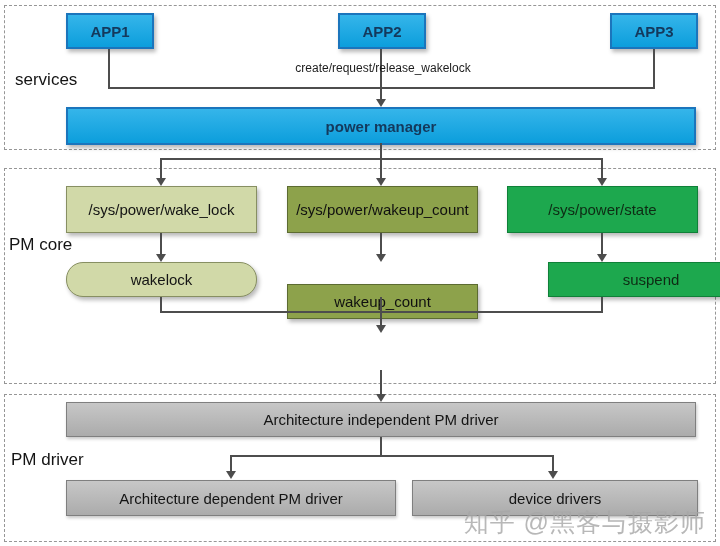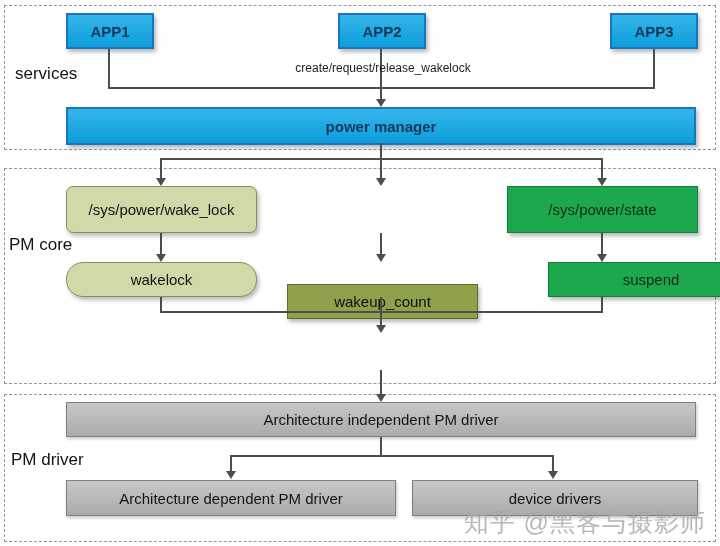--- a/index.html
+++ b/index.html
@@ -57,21 +57,21 @@
 </style>
 </head>
 <body>
 
 <div id="stage">
 
   <div class="section" style="left:4px;top:5px;width:710px;height:143px;"></div>
   <div class="section" style="left:4px;top:168px;width:710px;height:214px;"></div>
   <div class="section" style="left:4px;top:394px;width:710px;height:146px;"></div>
 
-  <div class="section-label" style="left:15px;top:64px;">services</div>
+  <div class="section-label" style="left:15px;top:70px;">services</div>
   <div class="section-label" style="left:9px;top:235px;">PM core</div>
   <div class="section-label" style="left:11px;top:450px;">PM driver</div>
 
   <div class="node blue" style="left:66px;top:13px;width:88px;height:36px;">APP1</div>
   <div class="node blue" style="left:338px;top:13px;width:88px;height:36px;">APP2</div>
   <div class="node blue" style="left:610px;top:13px;width:88px;height:36px;">APP3</div>
 
   <div class="line" style="left:108px;top:49px;width:2px;height:40px;"></div>
   <div class="line" style="left:653px;top:49px;width:2px;height:40px;"></div>
   <div class="line" style="left:108px;top:87px;width:547px;height:2px;"></div>
@@ -84,21 +84,22 @@
 
   <div class="line" style="left:380px;top:143px;width:2px;height:17px;"></div>
   <div class="line" style="left:160px;top:158px;width:443px;height:2px;"></div>
   <div class="line" style="left:160px;top:158px;width:2px;height:21px;"></div>
   <div class="line" style="left:380px;top:158px;width:2px;height:21px;"></div>
   <div class="line" style="left:601px;top:158px;width:2px;height:21px;"></div>
   <div class="arrow-down" style="left:156px;top:178px;"></div>
   <div class="arrow-down" style="left:376px;top:178px;"></div>
   <div class="arrow-down" style="left:597px;top:178px;"></div>
 
-  <div class="node pale" style="left:66px;top:186px;width:191px;height:47px;border-radius:7px;">/sys/power/wake_lock</div>
+  <div class="node pale" style="left:66px;top:186px;width:191px;height:47px;">/sys/power/wake_lock</div>
+  <div class="node olive" style="left:287px;top:186px;width:191px;height:47px;">/sys/power/wakeup_count</div>
   <div class="node green" style="left:507px;top:186px;width:191px;height:47px;">/sys/power/state</div>
 
   <div class="line" style="left:160px;top:233px;width:2px;height:22px;"></div>
   <div class="line" style="left:380px;top:233px;width:2px;height:22px;"></div>
   <div class="line" style="left:601px;top:233px;width:2px;height:22px;"></div>
   <div class="arrow-down" style="left:156px;top:254px;"></div>
   <div class="arrow-down" style="left:376px;top:254px;"></div>
   <div class="arrow-down" style="left:597px;top:254px;"></div>
 
   <div class="node pale" style="left:66px;top:262px;width:191px;height:35px;border-radius:17px;">wakelock</div>

